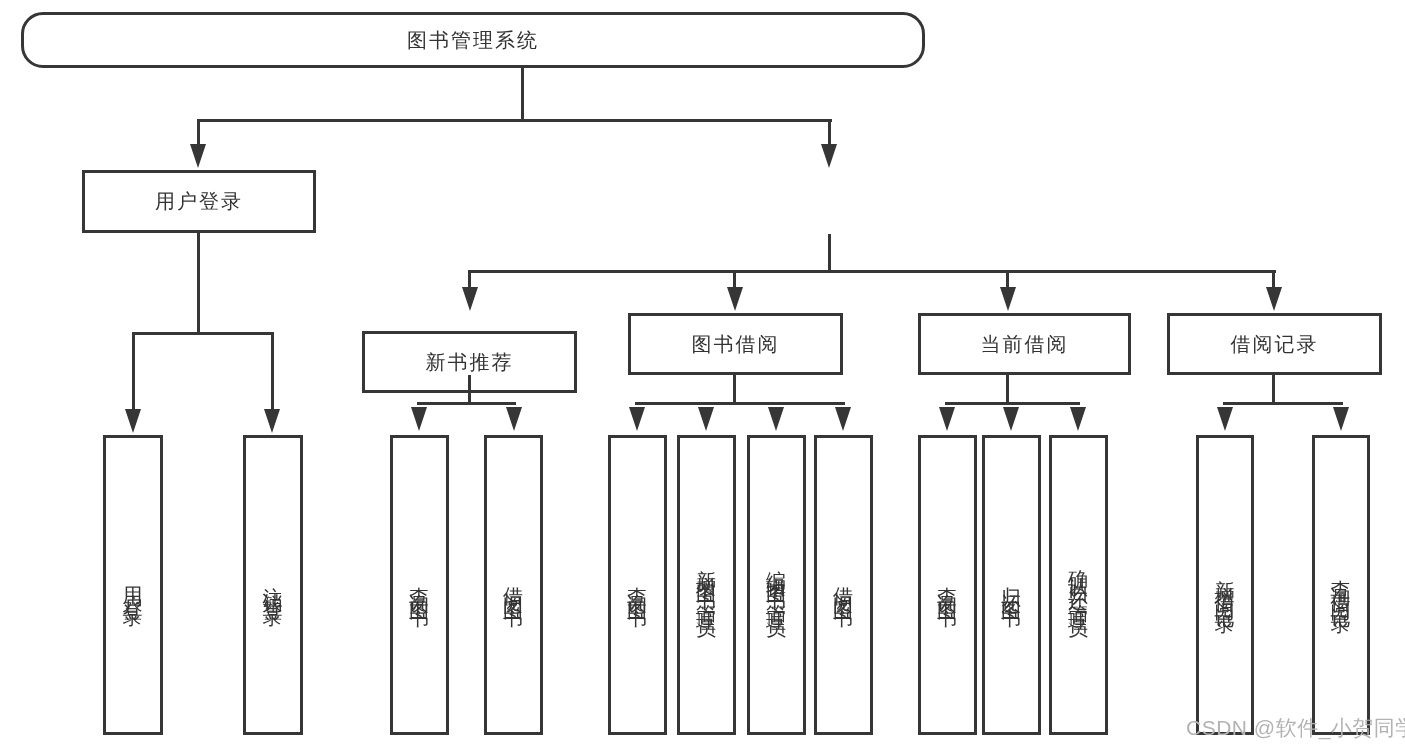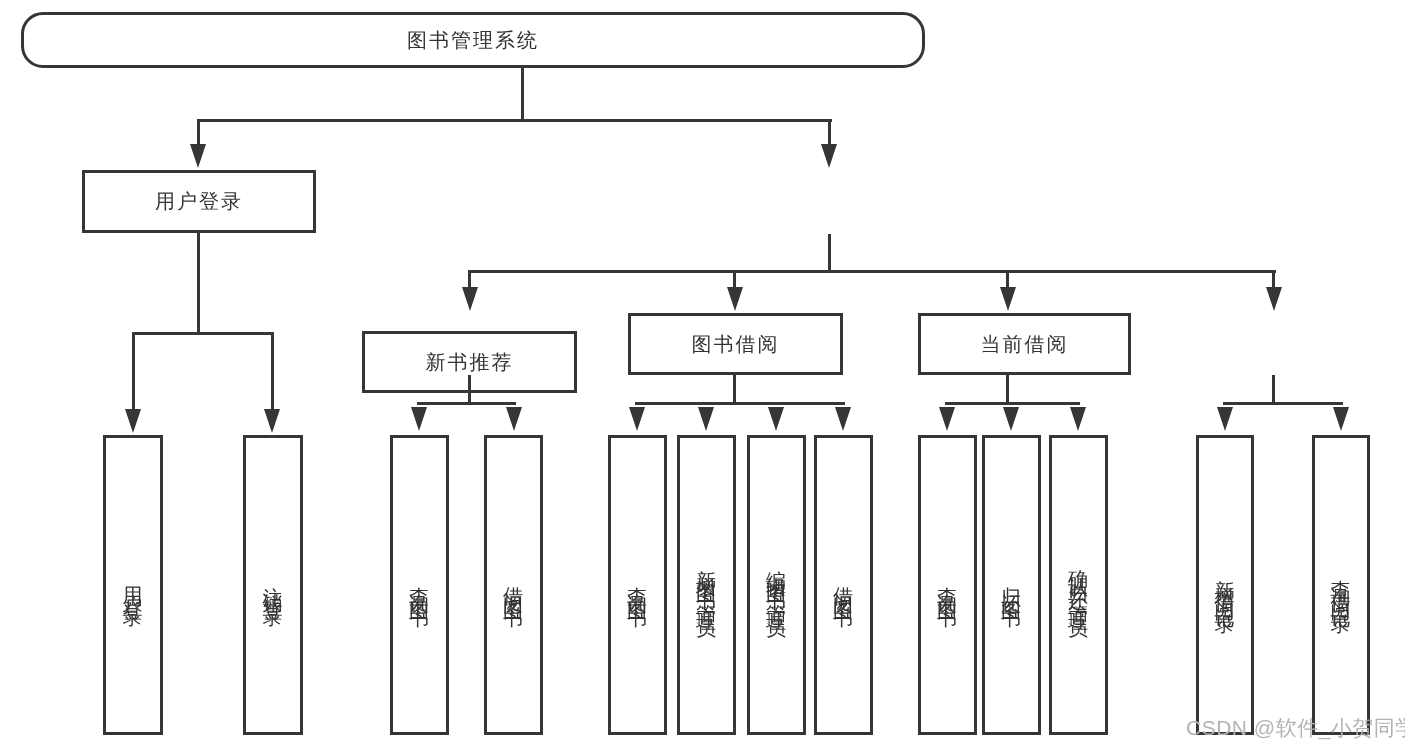--- a/index.html
+++ b/index.html
@@ -87,20 +87,21 @@
   <div class="line" style="left:1006px; top:270px; width:3px; height:19px;"></div>
   <div class="line" style="left:1272px; top:270px; width:3px; height:19px;"></div>
   <div class="arrow" style="left:462px;  top:287px;"></div>
   <div class="arrow" style="left:727px;  top:287px;"></div>
   <div class="arrow" style="left:1000px; top:287px;"></div>
   <div class="arrow" style="left:1266px; top:287px;"></div>
 
   <div class="node" style="left:362px; top:331px; width:215px; height:62px;">新书推荐</div>
   <div class="node" style="left:628px; top:313px; width:215px; height:62px;">图书借阅</div>
   <div class="node" style="left:902px; top:313px; width:213px; height:62px;margin-left:16px;">当前借阅</div>
+  <div class="node" style="left:1167px; top:313px; width:215px; height:62px;">借阅记录</div>
 
   <div class="line" style="left:468px; top:375px; width:3px;  height:30px;"></div>
   <div class="line" style="left:417px; top:402px; width:99px; height:3px;"></div>
   <div class="arrow" style="left:411px; top:407px;"></div>
   <div class="arrow" style="left:506px; top:407px;"></div>
 
   <div class="line" style="left:733px; top:375px; width:3px;   height:30px;"></div>
   <div class="line" style="left:635px; top:402px; width:210px; height:3px;"></div>
   <div class="arrow" style="left:629px; top:407px;"></div>
   <div class="arrow" style="left:698px; top:407px;"></div>

